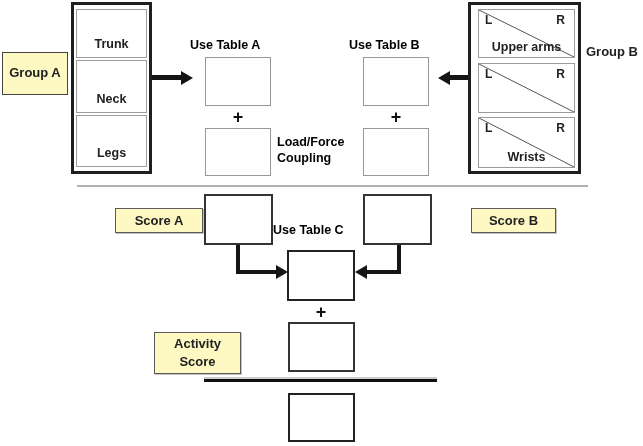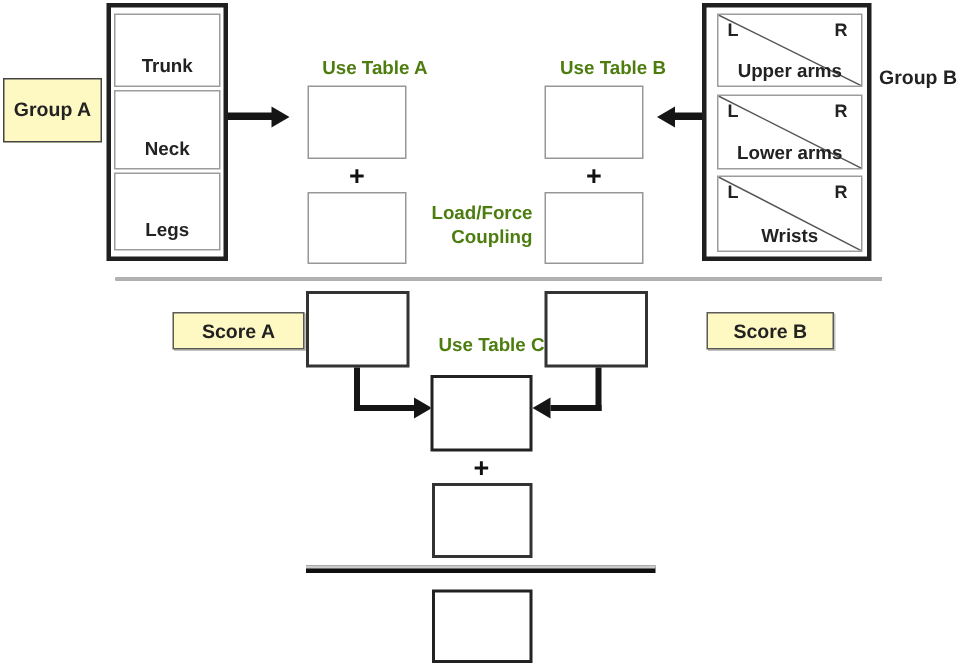--- a/index.html
+++ b/index.html
@@ -20,21 +20,21 @@
     border:1px solid #5a5a5a; box-shadow:1px 1px 0 #c3c3c3; background:#fef9c3;
     display:flex; align-items:center; justify-content:center;
     text-align:center; font-size:13px; line-height:1.35;
   }
   .part-box {
     position:absolute; border:1px solid #9c9c9c; background:#fff;
     display:flex; align-items:flex-end; justify-content:center;
     font-size:12.5px;
   }
   .part-label { padding-bottom:6px; }
-  .caption { text-align:right; font-size:12.5px; color:#4d7c0f; }
+  .caption { text-align:left; font-size:12.5px; color:#000000; }
   .plus { text-align:center; font-size:18px; color:#111; line-height:18px; }
   .shaft { background:#151515; }
   .head-right {
     width:0; height:0;
     border-top:7px solid transparent; border-bottom:7px solid transparent;
     border-left:12px solid #151515;
   }
   .head-left {
     width:0; height:0;
     border-top:7px solid transparent; border-bottom:7px solid transparent;
@@ -95,21 +95,20 @@
       <span class="corner-l">L</span>
       <span class="corner-r">R</span>
       <span class="limb-label">Upper arms</span>
     </div>
     <div class="part-box" style="left:7px; top:58px; width:97px; height:50px;">
       <svg class="diag-svg">
           <line x1="0" y1="0" x2="100%" y2="100%" stroke="#555" stroke-width="1"></line>
         </svg>
       <span class="corner-l">L</span>
       <span class="corner-r">R</span>
-      <span class="limb-label">Lower arms</span>
     </div>
     <div class="part-box" style="left:7px; top:112px; width:97px; height:51px;">
       <svg class="diag-svg">
           <line x1="0" y1="0" x2="100%" y2="100%" stroke="#555" stroke-width="1"></line>
         </svg>
       <span class="corner-l">L</span>
       <span class="corner-r">R</span>
       <span class="limb-label">Wrists</span>
     </div>
   </div>
@@ -136,19 +135,22 @@
 
   <div class="abs shaft" style="left:397px; top:245px; width:4px; height:29px;"></div>
   <div class="abs shaft" style="left:367px; top:270px; width:34px; height:4px;"></div>
   <div class="abs head-left" style="left:355px; top:265px;"></div>
 
 
   <div class="abs box-dark" style="left:287px; top:250px; width:68px; height:51px; border-color:#222;"></div>
 
   <div class="abs plus" style="left:306px; top:303px; width:30px;">+</div>
 
+  <div class="abs label-box" style="left:154px; top:332px; width:87px; height:42px;">
+    <span style="width:60px;">Activity Score</span>
+  </div>
   <div class="abs box-dark" style="left:288px; top:322px; width:67px; height:50px;"></div>
 
   <div class="abs sep-thick" style="left:204px; top:377px; width:233px;"></div>
 
   <div class="abs box-dark" style="left:288px; top:393px; width:67px; height:49px; border-color:#222;"></div>
 
 </div>
 
 </body></html>

